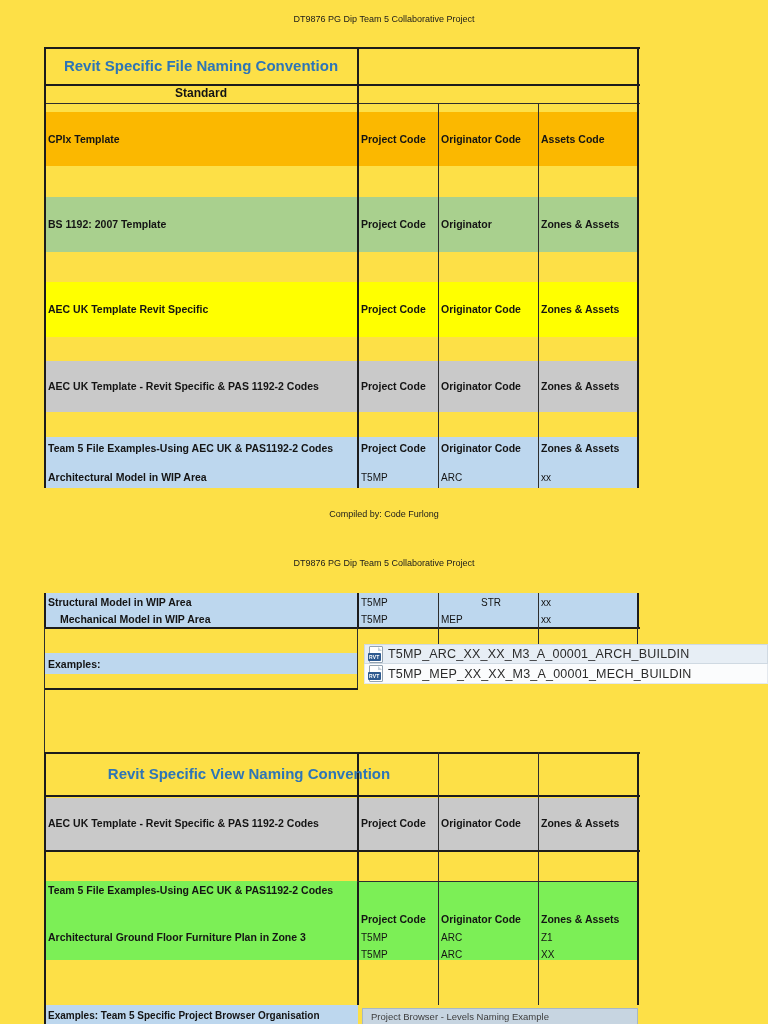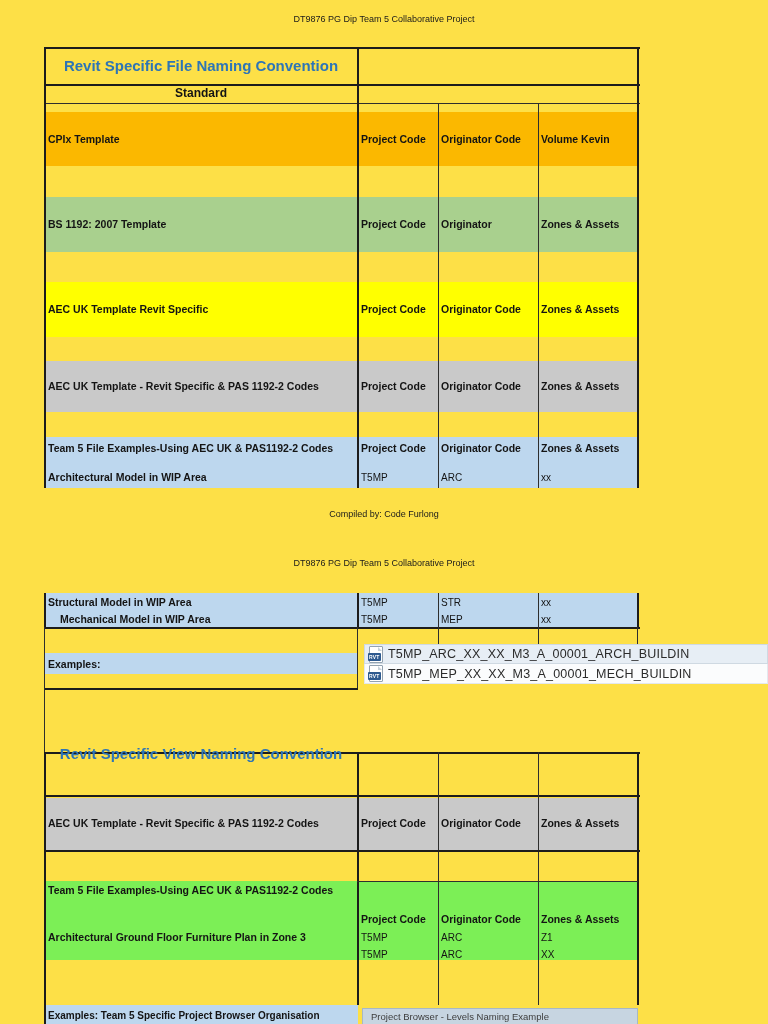--- a/index.html
+++ b/index.html
@@ -69,21 +69,21 @@
   <div class="v" style="left:438px;top:103px;height:385px;"></div>
   <div class="v" style="left:538px;top:103px;height:385px;"></div>
   <div class="v2" style="left:637px;top:47px;height:441px;"></div>
 
   <div class="bigtitle" style="top:47px;height:37px;line-height:37px;">Revit Specific File Naming Convention</div>
   <div class="subtitle" style="top:84px;height:19px;line-height:19px;">Standard</div>
 
   <div class="t lb c1" style="top:133px;">CPIx Template</div>
   <div class="t hd c2" style="top:133px;">Project Code</div>
   <div class="t hd c3" style="top:133px;">Originator Code</div>
-  <div class="t hd c4" style="top:133px;">Volume Kevin</div>
+  <div class="t hd c4" style="top:133px;">Assets Code</div>
 
   <div class="t lb c1" style="top:218px;">BS 1192: 2007 Template</div>
   <div class="t hd c2" style="top:218px;">Project Code</div>
   <div class="t hd c3" style="top:218px;">Originator</div>
   <div class="t hd c4" style="top:218px;">Zones &amp; Assets</div>
 
   <div class="t lb c1" style="top:303px;">AEC UK Template Revit Specific</div>
   <div class="t hd c2" style="top:303px;">Project Code</div>
   <div class="t hd c3" style="top:303px;">Originator Code</div>
   <div class="t hd c4" style="top:303px;">Zones &amp; Assets</div>
@@ -122,21 +122,21 @@
   <div class="v" style="left:44px;top:627px;height:61px;"></div>
   <div class="v" style="left:357px;top:627px;height:61px;"></div>
   <div class="v" style="left:438px;top:627px;height:19px;"></div>
   <div class="v" style="left:538px;top:627px;height:19px;"></div>
   <div class="v" style="left:637px;top:627px;height:19px;"></div>
   <div class="h2" style="top:688px;left:44px;width:314px;"></div>
   <div class="v" style="left:44px;top:688px;height:64px;"></div>
 
   <div class="t lb c1" style="top:596px;">Structural Model in WIP Area</div>
   <div class="t vl c2" style="top:596px;">T5MP</div>
-  <div class="t vl c3" style="top:596px;">STR</div>
+  <div class="t vl c3" style="top:596px;margin-left:40px;">STR</div>
   <div class="t vl c4" style="top:596px;">xx</div>
   <div class="t lb c1" style="top:613px;padding-left:12px;">Mechanical Model in WIP Area</div>
   <div class="t vl c2" style="top:613px;">T5MP</div>
   <div class="t vl c3" style="top:613px;">MEP</div>
   <div class="t vl c4" style="top:613px;">xx</div>
 
   <div class="t lb c1" style="top:658px;text-align:center;">Examples:</div>
 
   <div id="filebox">
     <div class="filerow sel">
@@ -155,21 +155,21 @@
     </div>
   </div>
 
   <div class="h2" style="top:752px;left:44px;width:596px;"></div>
   <div class="h2" style="top:795px;left:44px;width:596px;"></div>
   <div class="v2" style="left:44px;top:752px;height:43px;"></div>
   <div class="v2" style="left:357px;top:752px;height:43px;"></div>
   <div class="v" style="left:438px;top:752px;height:43px;"></div>
   <div class="v" style="left:538px;top:752px;height:43px;"></div>
   <div class="v2" style="left:637px;top:752px;height:43px;"></div>
-  <div class="bigtitle" style="top:732px;height:43px;line-height:43px;">Revit Specific View Naming Convention</div>
+  <div class="bigtitle" style="top:752px;height:43px;line-height:43px;margin-left:48px;">Revit Specific View Naming Convention</div>
 
   <div class="v2" style="left:44px;top:795px;height:229px;"></div>
   <div class="v2" style="left:357px;top:795px;height:210px;"></div>
   <div class="v" style="left:438px;top:795px;height:210px;"></div>
   <div class="v" style="left:538px;top:795px;height:210px;"></div>
   <div class="v2" style="left:637px;top:795px;height:210px;"></div>
   <div class="h2" style="top:850px;left:44px;width:596px;"></div>
   <div class="h" style="top:881px;left:357px;width:281px;"></div>
 
   <div class="t lb c1" style="top:817px;">AEC UK Template - Revit Specific &amp; PAS 1192-2 Codes</div>

